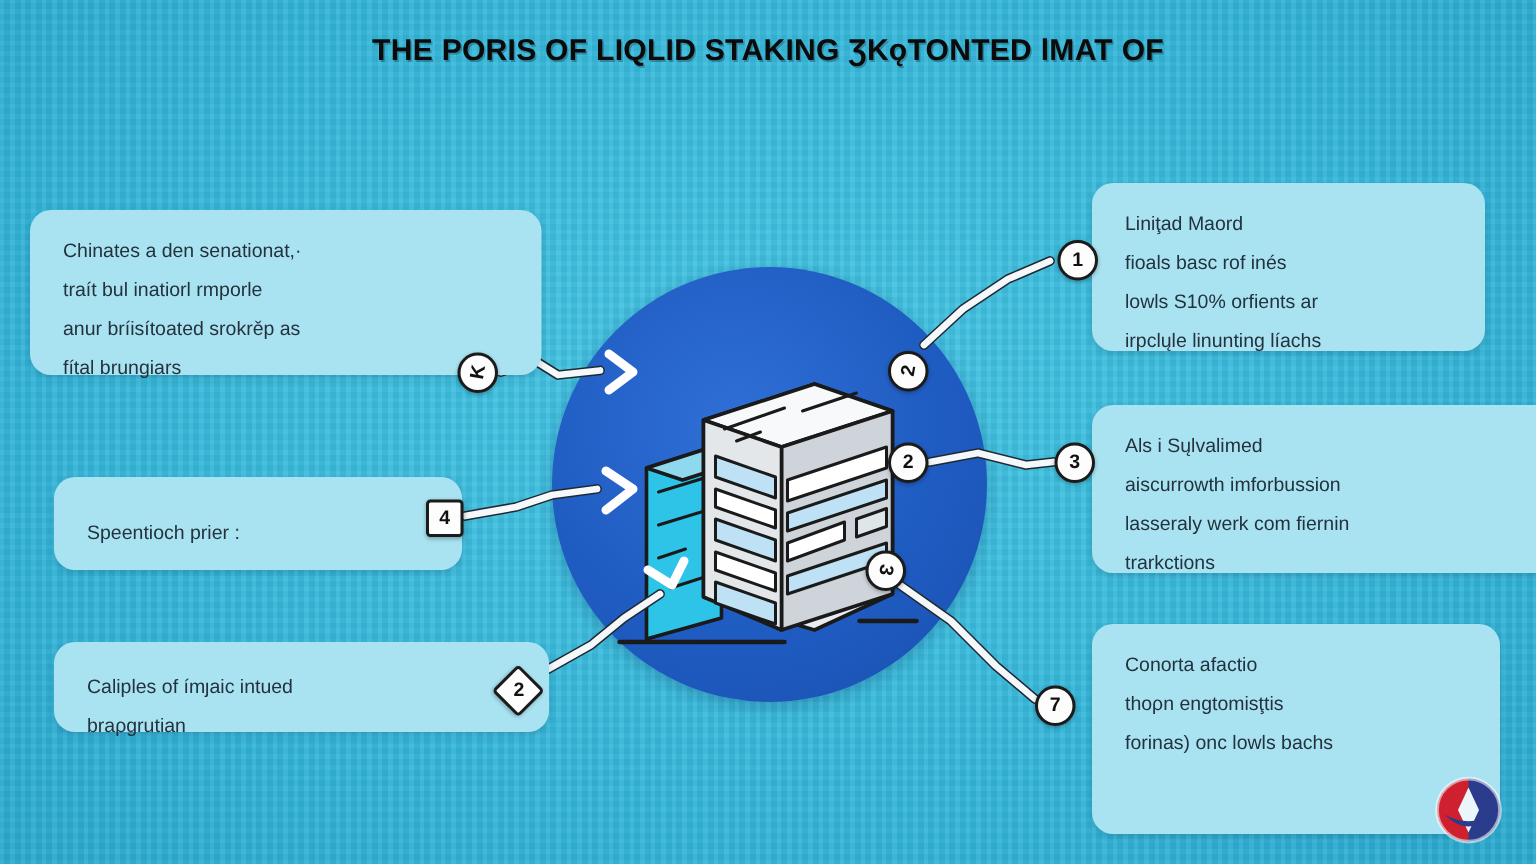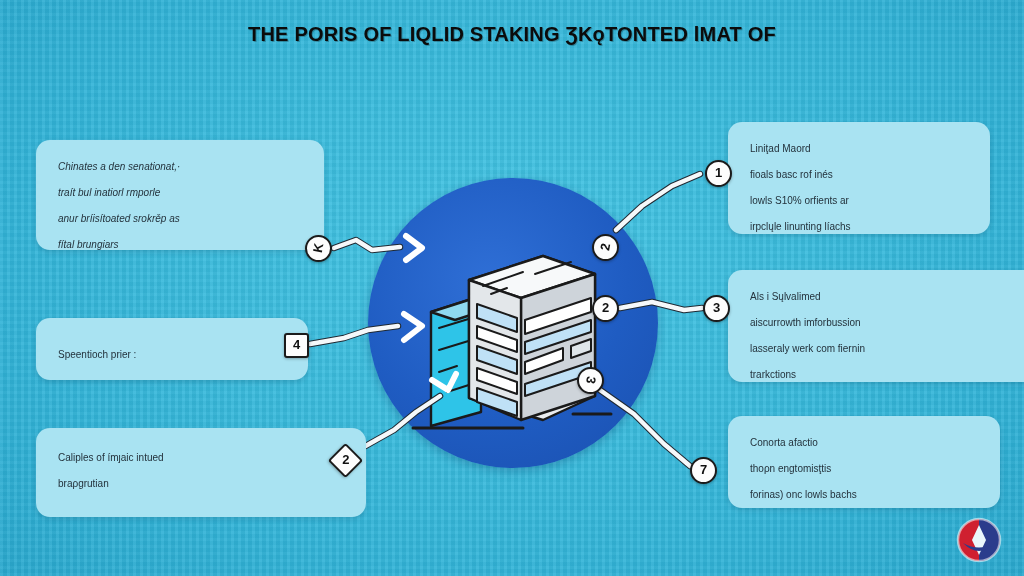--- a/index.html
+++ b/index.html
@@ -56,34 +56,34 @@
     position: absolute;
     background: #a9e3f2;
     border-radius: 14px;
     box-shadow: 0 2px 5px rgba(0, 40, 60, 0.16);
     box-sizing: border-box;
     padding: 14px 20px 14px 22px;
   }
   .card .ln {
     display: block;
     color: #23323c;
-    font-size: 10px;
+    font-size: 13px;
     line-height: 26px;
     white-space: nowrap;
     overflow: hidden;
     text-overflow: clip;
   }
 
-  #card-l1 { left: 36px;  top: 140px; width: 288px; height: 110px; font-style: italic; }
+  #card-l1 { left: 20px;  top: 140px; width: 341px; height: 110px; }
   #card-l2 { left: 36px;  top: 318px; width: 272px; height: 62px;  padding-top: 24px; }
-  #card-l3 { left: 36px;  top: 428px; width: 330px; height: 89px;  padding-top: 17px; }
+  #card-l3 { left: 36px;  top: 428px; width: 330px; height: 60px;  padding-top: 17px; }
 
   #card-r1 { left: 728px; top: 122px; width: 262px; height: 112px; }
   #card-r2 { left: 728px; top: 270px; width: 328px; height: 112px; }
-  #card-r3 { left: 728px; top: 416px; width: 272px; height: 92px; }
+  #card-r3 { left: 728px; top: 416px; width: 272px; height: 140px; }
 
   
   #circle {
     position: absolute;
     left: 368px;
     top: 178px;
     width: 290px;
     height: 290px;
     border-radius: 50%;
     background: radial-gradient(circle at 42% 36%, #2f6fd6 0%, #1f5cc2 55%, #1a4fae 100%);

